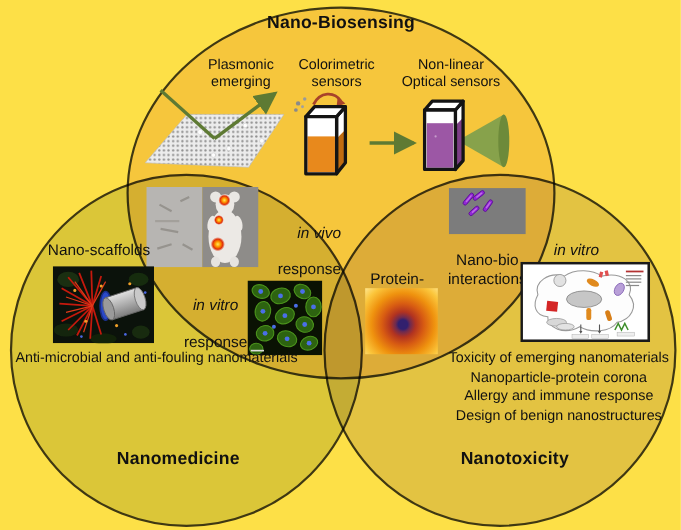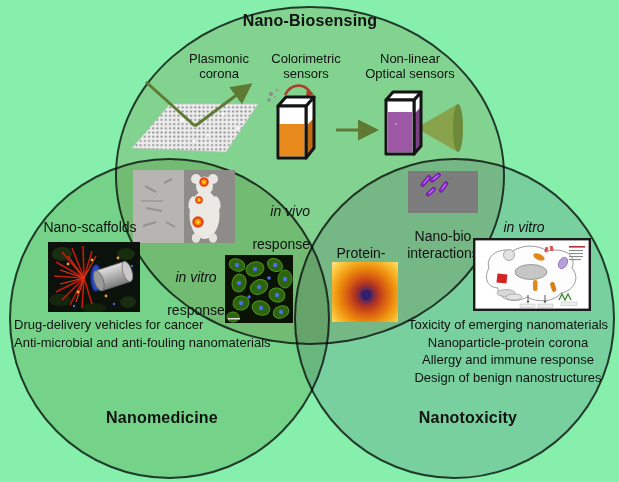--- a/index.html
+++ b/index.html
@@ -1,16 +1,16 @@
 <!DOCTYPE html>
 <html style="--biosensing-fill: #f8e2d6; --nanomedicine-fill: #dde2c9; --nanotoxicity-fill: #e5deec; --outline: #3f3f3f; --arrow-green: #5e7a33; --cuvette-orange: #e8891c; --cuvette-purple: #9c57a5; --cone-green: #87a24b; --rod-purple: #9327d8;"><head>
 <meta charset="utf-8">
 <style>
   html,body{margin:0;padding:0;background:#fff;font-family:"Liberation Sans",sans-serif;color:#111;}
-  .canvas{position:relative;width:619px;height:482px;background:#86efac;overflow:hidden;}
+  .canvas{position:relative;width:619px;height:482px;background:#fde047;overflow:hidden;}
   .shape{position:absolute;border:2px solid var(--outline);border-radius:50%;mix-blend-mode:multiply;box-sizing:border-box;}
   .c-bio{left:115px;top:6px;width:390px;height:339px;background:var(--biosensing-fill);}
   .c-med{left:9px;top:158px;width:321px;height:321px;background:var(--nanomedicine-fill);}
   .c-tox{left:294px;top:158px;width:321px;height:321px;background:var(--nanotoxicity-fill);}
   .item{position:absolute;}
   .ttl{font-weight:bold;font-size:16px;text-align:center;letter-spacing:.2px;}
   .sensor-label{font-size:13px;line-height:15px;text-align:center;white-space:pre-line;}
   .lbl{font-size:14px;line-height:16.5px;text-align:center;white-space:pre-line;}
   .lbl .it{display:block;font-style:italic;}
   .lbl span{display:block;}
@@ -28,21 +28,21 @@
 
 <div class="canvas">
 
   <div class="shape c-bio"></div>
   <div class="shape c-med"></div>
   <div class="shape c-tox"></div>
 
   <div class="item ttl" style="left:210px;top:12px;width:200px;">Nano-Biosensing</div>
 
   <div class="item sensor-label" style="left:173px;top:51px;width:92px;">Plasmonic
-corona</div>
+emerging</div>
   <div class="item sensor-label" style="left:260px;top:51px;width:92px;">Colorimetric
 sensors</div>
   <div class="item sensor-label" style="left:360px;top:51px;width:100px;">Non-linear
 Optical sensors</div>
 
   <svg class="item" style="left:126px;top:80px;" width="140" height="90" viewBox="0 0 140 90">
     <defs>
       <pattern id="meshDots" width="4.2" height="4.2" patternUnits="userSpaceOnUse">
         <circle cx="2" cy="2" r="1.05" fill="#8f8f8f"></circle>
       </pattern>
@@ -216,21 +216,20 @@
         <circle cx="70" cy="16" r="1.4"></circle>
     </g>
     <g fill="#4a66e0">
       <circle cx="26" cy="64" r="1.2"></circle>
         <circle cx="66" cy="62" r="1.2"></circle>
         <circle cx="84" cy="24" r="1.2"></circle>
     </g>
   </svg>
 
   <div class="item topics topics-left" style="left:14px;top:316px;width:282px;">
-      <div>Drug-delivery vehicles for cancer</div>
       <div>Anti-microbial and anti-fouling nanomaterials</div>
     </div>
 
   <div class="item ttl" style="left:82px;top:409px;width:160px;">Nanomedicine</div>
 
   <svg class="item" style="left:408px;top:171px;" width="70" height="42" viewBox="0 0 70 42">
     <rect width="70" height="42" fill="#7c7c7c"></rect>
     <g>
       <g transform="translate(22,5) rotate(40)">
         <rect x="-1.8" y="0" width="3.6" height="13" rx="1.8" style="fill:var(--rod-purple)" stroke="#5c0f96" stroke-width="0.8"></rect>

